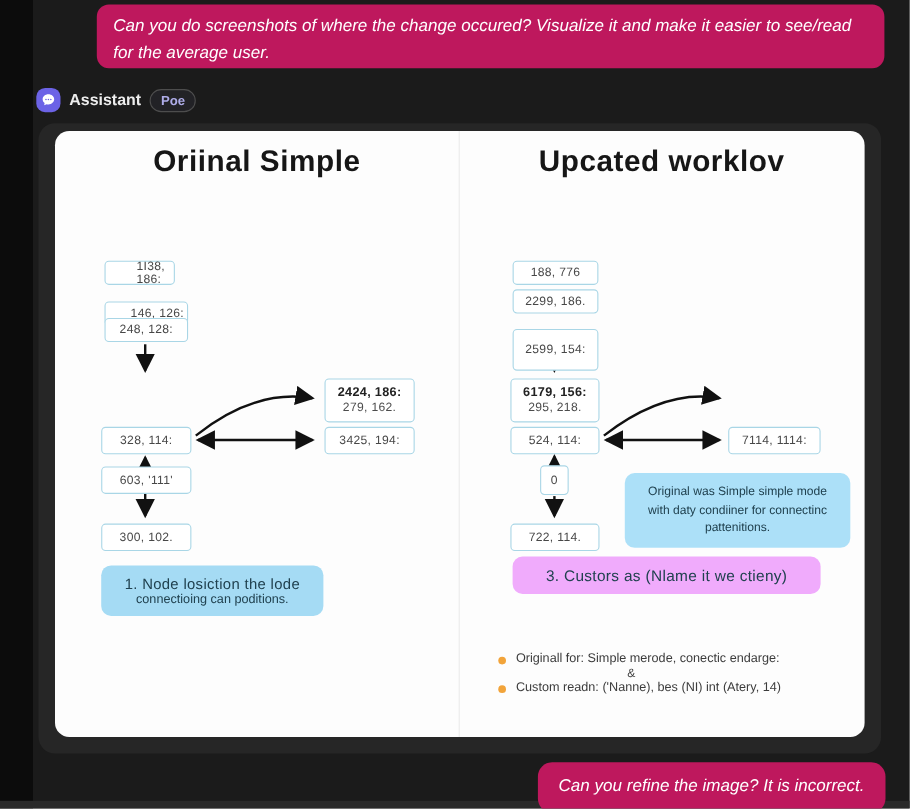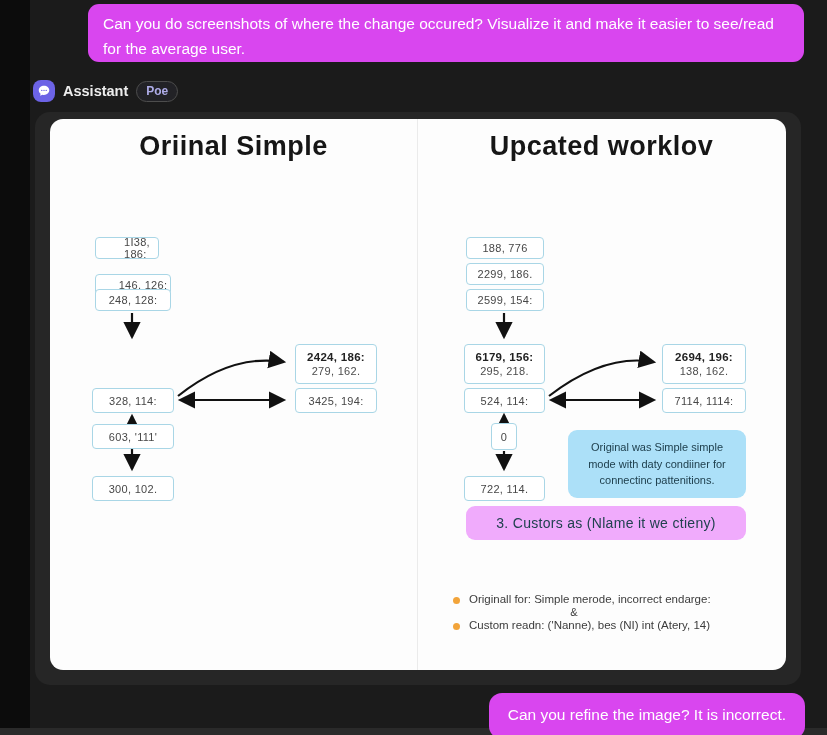--- a/index.html
+++ b/index.html
@@ -14,27 +14,28 @@
     position:absolute; left:0; top:0; width:30px; height:735px;
     background:#0c0c0c;
   }
   .bottom-strip {
     position:absolute; left:0; bottom:0; width:827px; height:7px;
     background:#2a2a2a; z-index:3;
   }
   
   .bubble {
     position:absolute;
-    background:#d946ef;
+    background:#be185d;
     color:#ffffff;
     border-radius:11px;
     font-size:15.5px;
     font-weight:500;
     line-height:1.62;
     z-index:5;
+    font-style:italic;
   }
   .bubble-top {
     left:88px; top:4px; width:716px; height:58px;
     padding:7px 16px 7px 15px;
   }
   .bubble-bottom {
     right:22px; top:693px; height:46px;
     padding:9px 19px;
     border-radius:13px;
     white-space:nowrap;
@@ -95,21 +96,21 @@
   }
   .note {
     position:absolute; background:#a5dbf4; border-radius:9px;
     color:#20414f; text-align:center;
     display:flex; flex-direction:column; align-items:center; justify-content:center;
   }
   .note-left { left:42px; top:395px; width:202px; height:46px; }
   .note-left .n1 { font-size:13.5px; letter-spacing:0.3px; }
   .note-left .n2 { font-size:11.5px; margin-top:1px; }
   .note-right-small {
-    left:518px; top:311px; width:178px; height:68px;
+    left:518px; top:311px; width:205px; height:68px;
     font-size:11px; line-height:1.5; padding:4px 10px;
     background:#ace0f8;
   }
   .callout-right {
     left:416px; top:387px; width:280px; height:34px;
     font-size:14px; letter-spacing:0.3px;
     background:#f0abfc;
   }
   .bullets {
     position:absolute; left:403px; top:474px; width:320px;
@@ -181,46 +182,46 @@
     <div class="dbox" style="left:42px; top:269px; width:82px; height:25px;">328, 114:</div>
     <div class="dbox" style="left:42px; top:305px; width:82px; height:25px;">603, '111'</div>
     <div class="dbox" style="left:42px; top:357px; width:82px; height:25px;">300, 102.</div>
 
     <div class="dbox two" style="left:245px; top:225px; width:82px; height:40px;">
       <span class="b1">2424, 186:</span>
       <span class="b2">279, 162.</span>
     </div>
     <div class="dbox" style="left:245px; top:269px; width:82px; height:25px;">3425, 194:</div>
 
+    <div class="note note-left">
+      <span class="n1">1. Node losiction the lode</span>
+      <span class="n2">connectioing can poditions.</span>
+    </div>
 
     <div class="dbox" style="left:416px; top:118px; width:78px; height:22px;">188, 776</div>
     <div class="dbox" style="left:416px; top:144px; width:78px; height:22px;">2299, 186.</div>
-    <div class="dbox" style="left:416px; top:170px; width:78px; height:22px;">2599, 154:</div>
+    <div class="dbox" style="left:416px; top:180px; width:78px; height:38px;">2599, 154:</div>
 
     <div class="dbox two" style="left:414px; top:225px; width:81px; height:40px;">
       <span class="b1">6179, 156:</span>
       <span class="b2">295, 218.</span>
     </div>
     <div class="dbox" style="left:414px; top:269px; width:81px; height:25px;">524, 114:</div>
     <div class="dbox" style="left:441px; top:304px; width:26px; height:27px;">0</div>
     <div class="dbox" style="left:414px; top:357px; width:81px; height:25px;">722, 114.</div>
 
-    <div class="dbox two" style="left:612px; top:225px; width:84px; height:40px;">
-      <span class="b1">2694, 196:</span>
-      <span class="b2">138, 162.</span>
-    </div>
     <div class="dbox" style="left:612px; top:269px; width:84px; height:25px;">7114, 1114:</div>
 
     <div class="note note-right-small">Original was Simple simple mode with daty condiiner for connectinc pattenitions.</div>
     <div class="note callout-right">3. Custors as (Nlame it we ctieny)</div>
 
     <div class="bullets">
       <div class="bullet-row">
         <span class="bullet-dot"></span>
-        <span>Originall for: Simple merode, incorrect endarge:</span>
+        <span>Originall for: Simple merode, conectic endarge:</span>
       </div>
       <div class="amp">&amp;</div>
       <div class="bullet-row">
         <span class="bullet-dot"></span>
         <span>Custom readn: ('Nanne), bes (NI) int (Atery, 14)</span>
       </div>
     </div>
   </div>
 </div>
 

